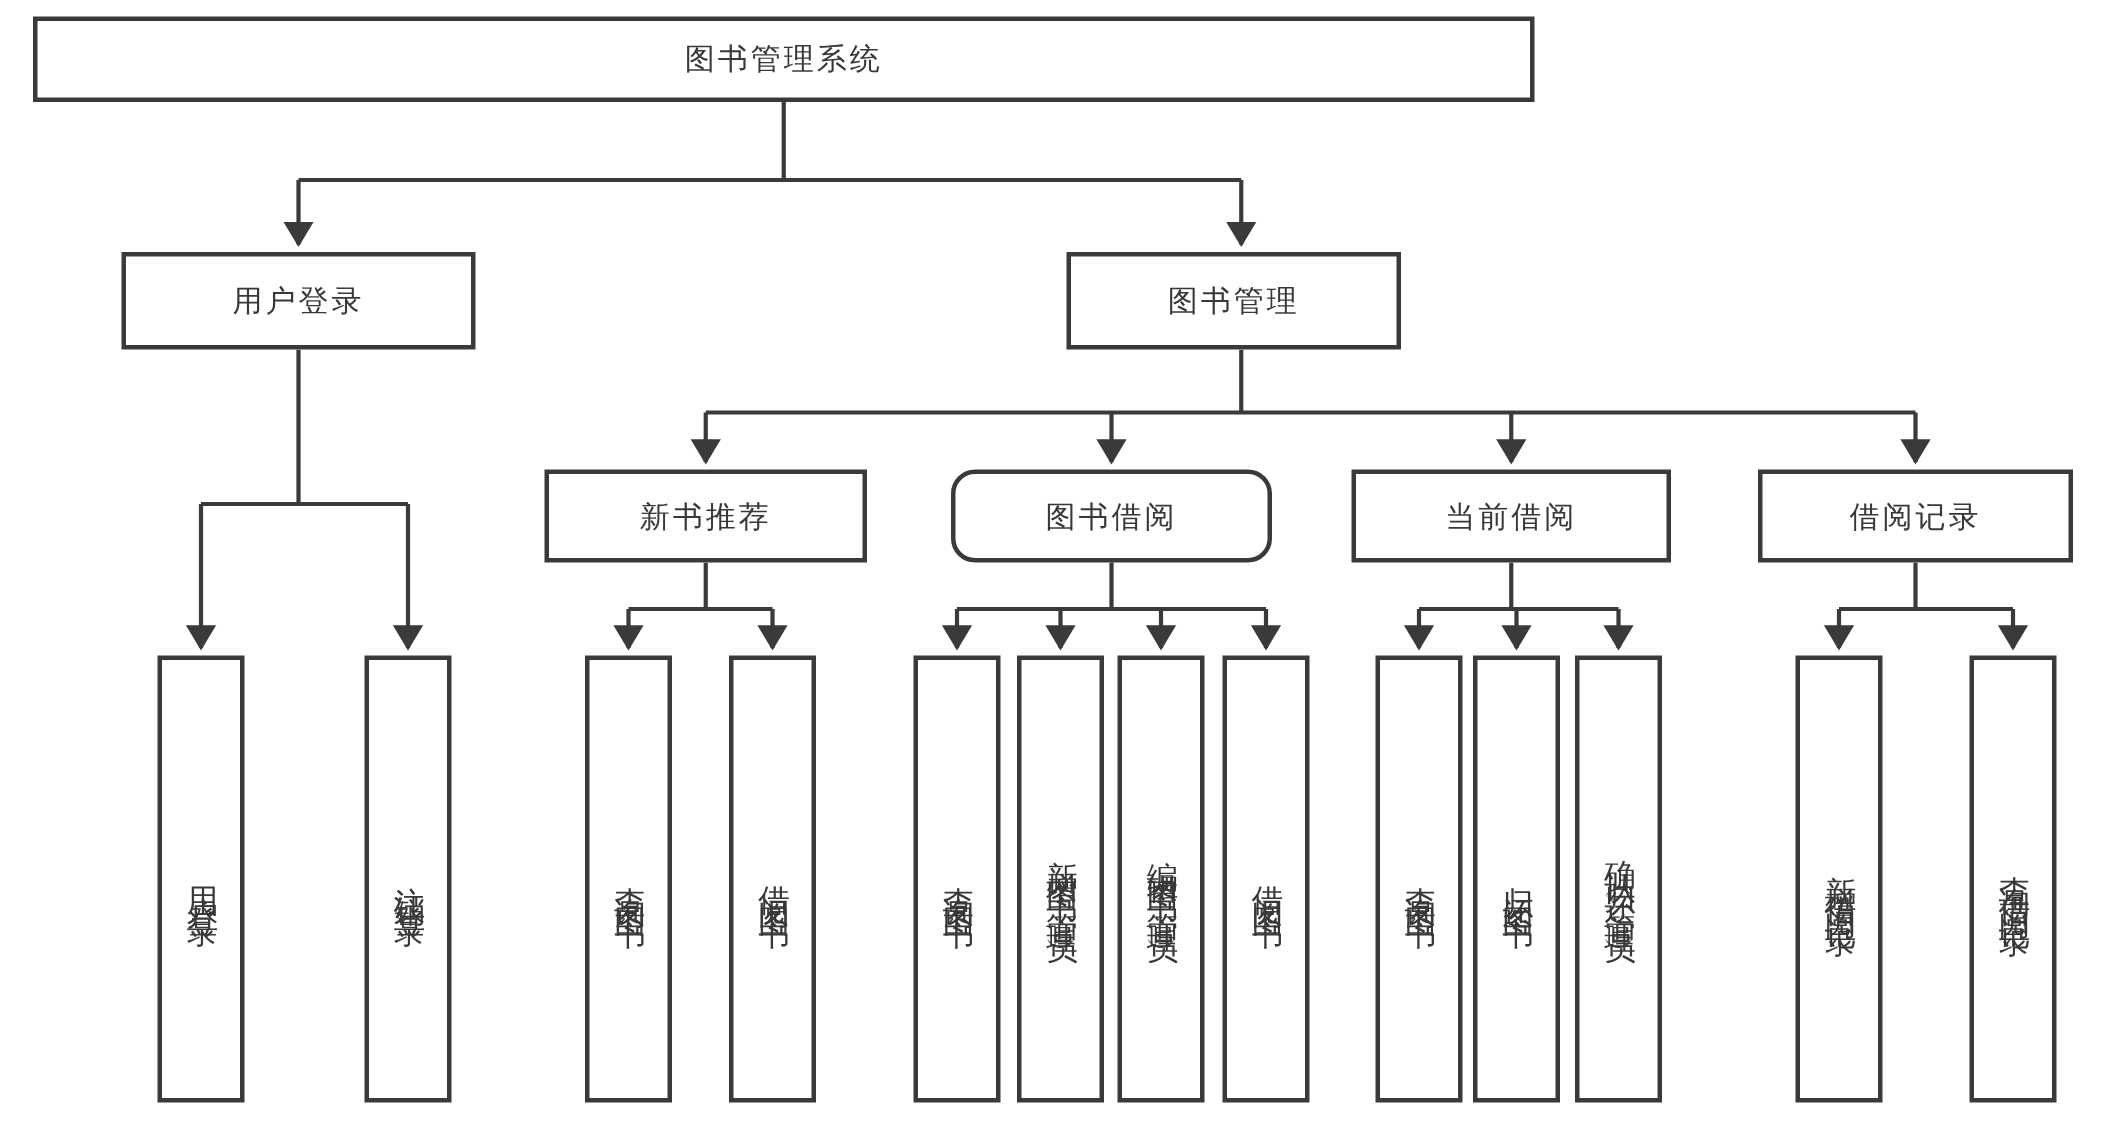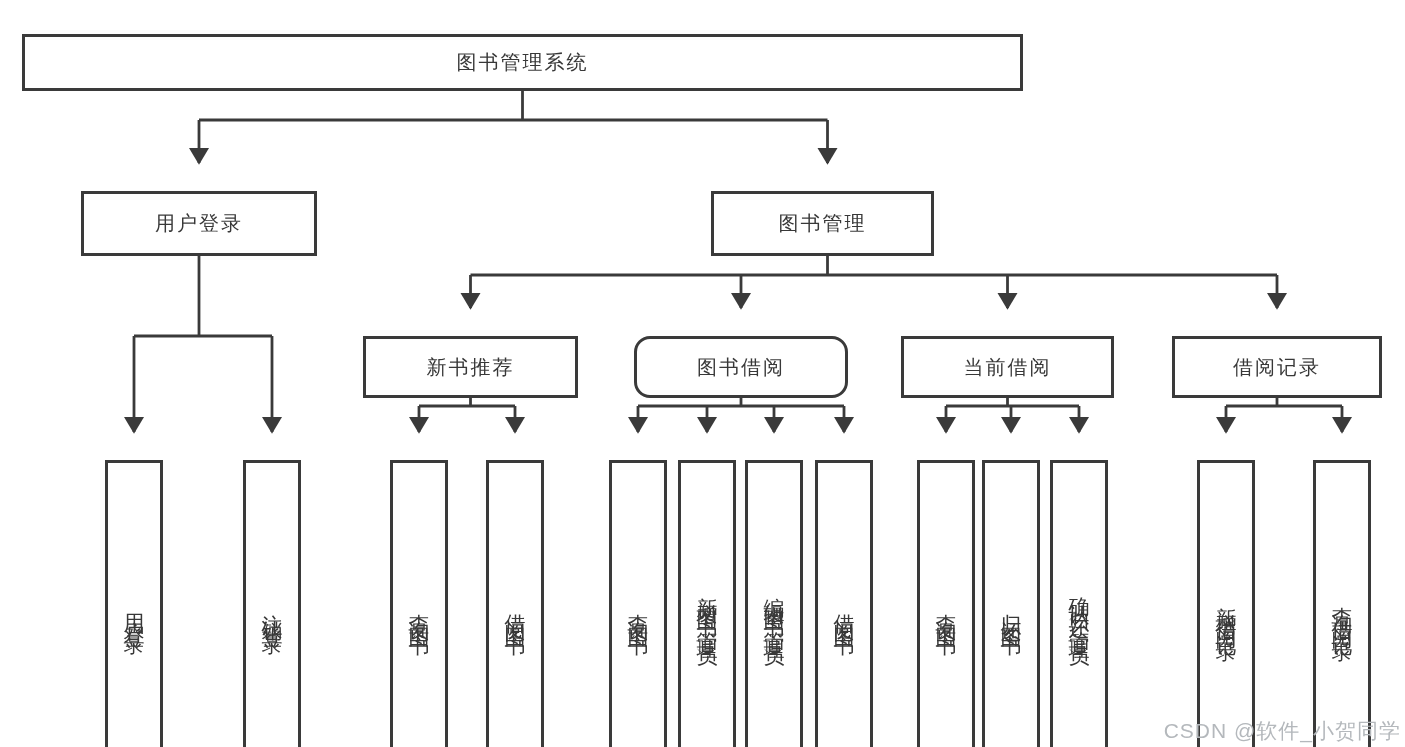--- a/index.html
+++ b/index.html
@@ -12,21 +12,21 @@
   html,body{width:1405px;height:747px;background:var(--bg);overflow:hidden;
     font-family:"Liberation Sans","DejaVu Sans",sans-serif;}
   .stage{position:relative;width:1405px;height:747px;background:var(--bg);}
   .connectors{position:absolute;left:0;top:0;width:1405px;height:747px;}
   .connectors line, .connectors polyline{stroke:var(--line);stroke-width:2.8;fill:none;}
   .connectors .ah{fill:var(--line);}
   .node{
     position:absolute;background:var(--bg);
     border:3px solid var(--line);
     display:flex;align-items:center;justify-content:center;
-    color:var(--text);font-size:20px;letter-spacing:2px;margin-top:23px;
+    color:var(--text);font-size:20px;letter-spacing:2px;
   }
   .leaf{
     writing-mode:vertical-rl;text-orientation:mixed;
     letter-spacing:7px;font-size:21px;
     padding-top:4px;
   }
   .watermark{
     position:absolute;right:4px;bottom:2px;
     color:var(--wm);font-size:21px;letter-spacing:1px;
     z-index:5;
@@ -106,14 +106,13 @@
   <div class="node leaf" style="left:745px;top:437px;width:58px;height:298px;">编辑图书（管理员）</div>
   <div class="node leaf" style="left:815px;top:437px;width:58px;height:298px;">借阅图书</div>
 
   <div class="node leaf" style="left:917px;top:437px;width:58px;height:298px;">查询图书</div>
   <div class="node leaf" style="left:982px;top:437px;width:58px;height:298px;">归还图书</div>
   <div class="node leaf" style="left:1050px;top:437px;width:58px;height:298px;">确认归还（管理员）</div>
 
   <div class="node leaf" style="left:1197px;top:437px;width:58px;height:298px;">新增借阅记录</div>
   <div class="node leaf" style="left:1313px;top:437px;width:58px;height:298px;">查询借阅记录</div>
 
-  <div class="watermark">CSDN @软件_小贺同学</div>
 </div>
 
 </body></html>

